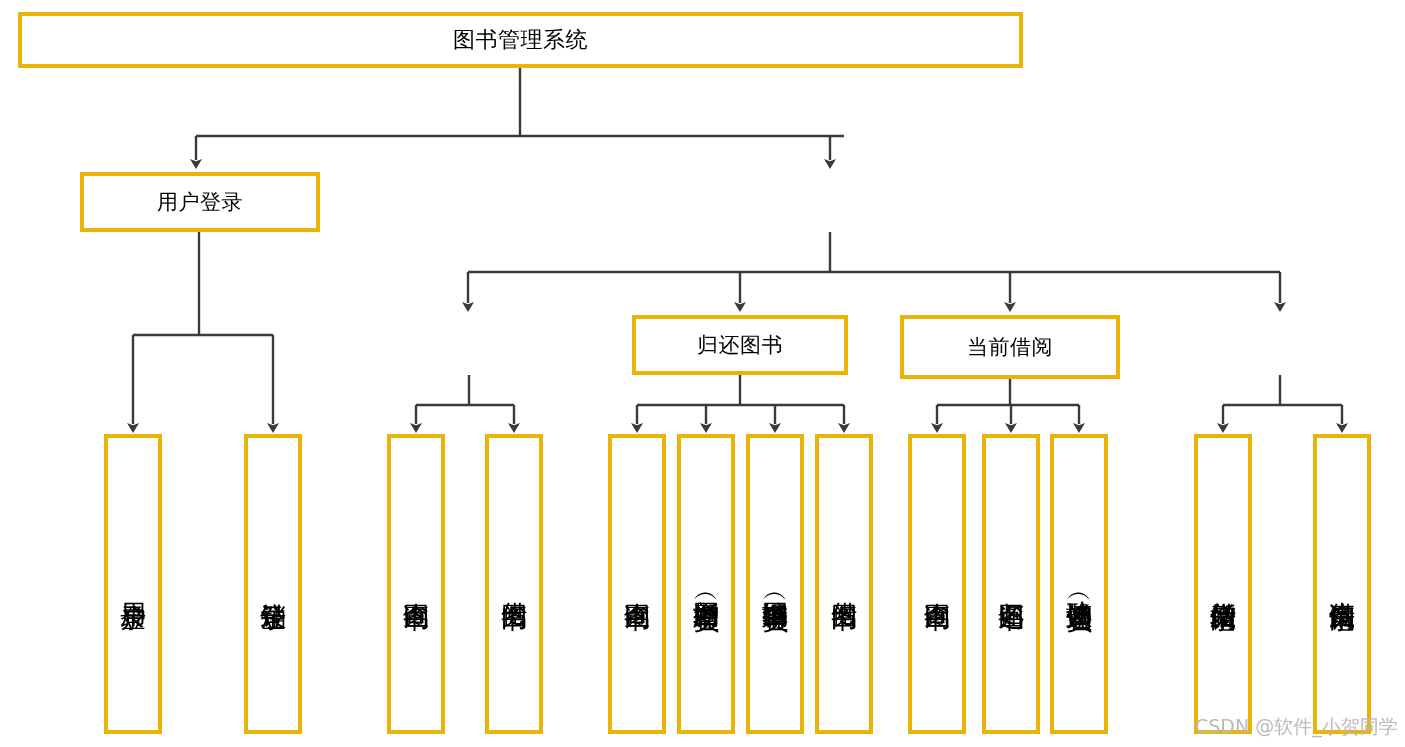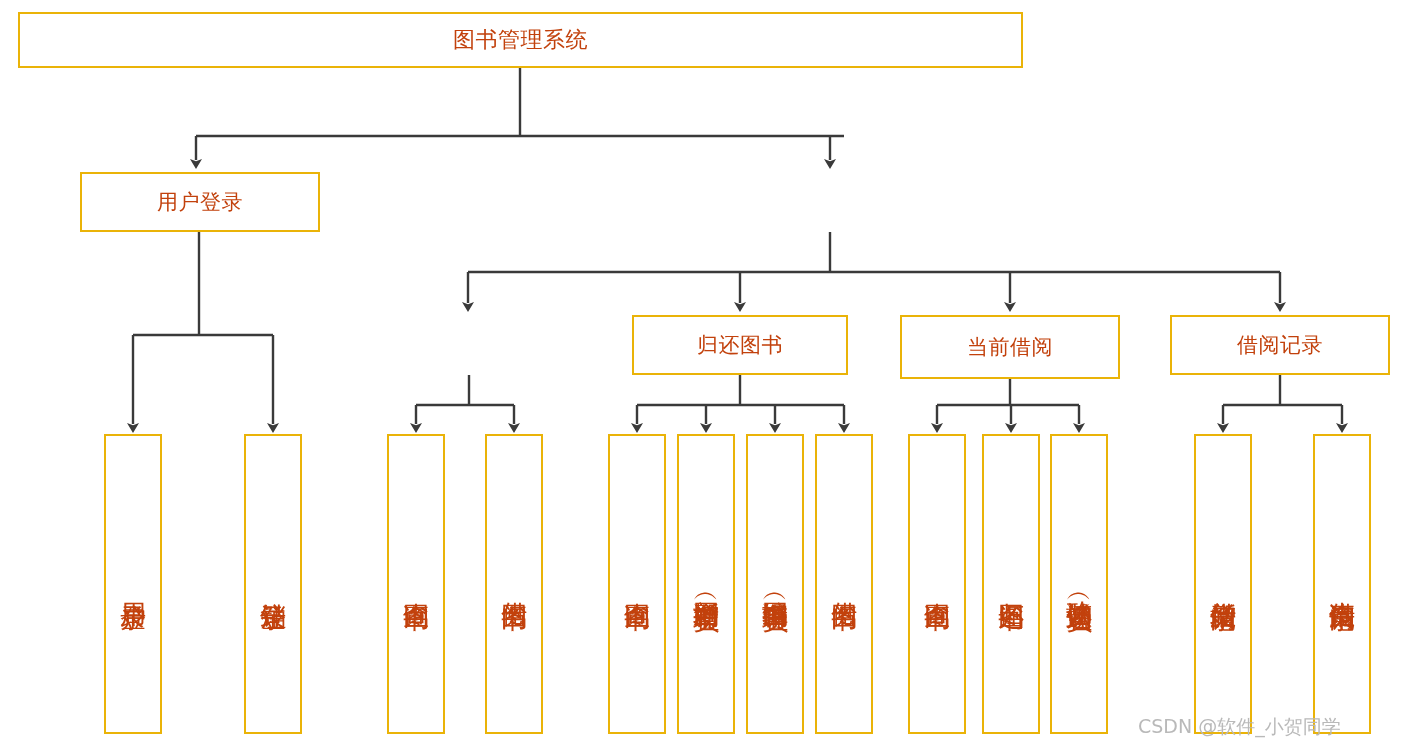--- a/index.html
+++ b/index.html
@@ -20,23 +20,23 @@
   #edges {
     position: absolute;
     left: 0;
     top: 0;
     width: 1405px;
     height: 747px;
   }
   .node {
     position: absolute;
     box-sizing: border-box;
-    border: 2px solid #eab308;
+    border: 4px solid #eab308;
     background: #ffffff;
-    color: #c2410c;
+    color: #000000;
     display: flex;
     align-items: center;
     justify-content: center;
     z-index: 2;
   }
   .node .label {
     display: block;
     text-align: center;
     line-height: 1.05;
     white-space: nowrap;
@@ -56,21 +56,21 @@
   .node.v .label {
     writing-mode: vertical-rl;
     text-orientation: upright;
     font-size: 26px;
     line-height: 1.06;
     letter-spacing: 1px;
     white-space: nowrap;
   }
   #watermark {
     position: absolute;
-    left: 1138px;
+    left: 1195px;
     top: 714px;
     font-size: 19px;
     color: #b9b9b9;
     white-space: nowrap;
     z-index: 5;
     font-family: "DejaVu Sans", "Liberation Sans", sans-serif;
   }
 </style>
 </head>
 <body>
@@ -138,23 +138,20 @@
   <div class="node h" style="left:80px; top:172px; width:240px; height:60px;">
     <span class="label">用户登录</span>
   </div>
 
   <div class="node h" style="left:632px; top:315px; width:216px; height:60px;">
     <span class="label">归还图书</span>
   </div>
   <div class="node h" style="left:900px; top:315px; width:220px; height:64px;">
     <span class="label">当前借阅</span>
   </div>
-  <div class="node h" style="left:1170px; top:315px; width:220px; height:60px;">
-    <span class="label">借阅记录</span>
-  </div>
 
   <div class="node v" style="left:104px; top:434px; width:58px; height:300px;">
     <span class="label">用户登录</span>
   </div>
   <div class="node v" style="left:244px; top:434px; width:58px; height:300px;">
     <span class="label">注销登录</span>
   </div>
 
   <div class="node v" style="left:387px; top:434px; width:58px; height:300px;">
     <span class="label">查询图书</span>

